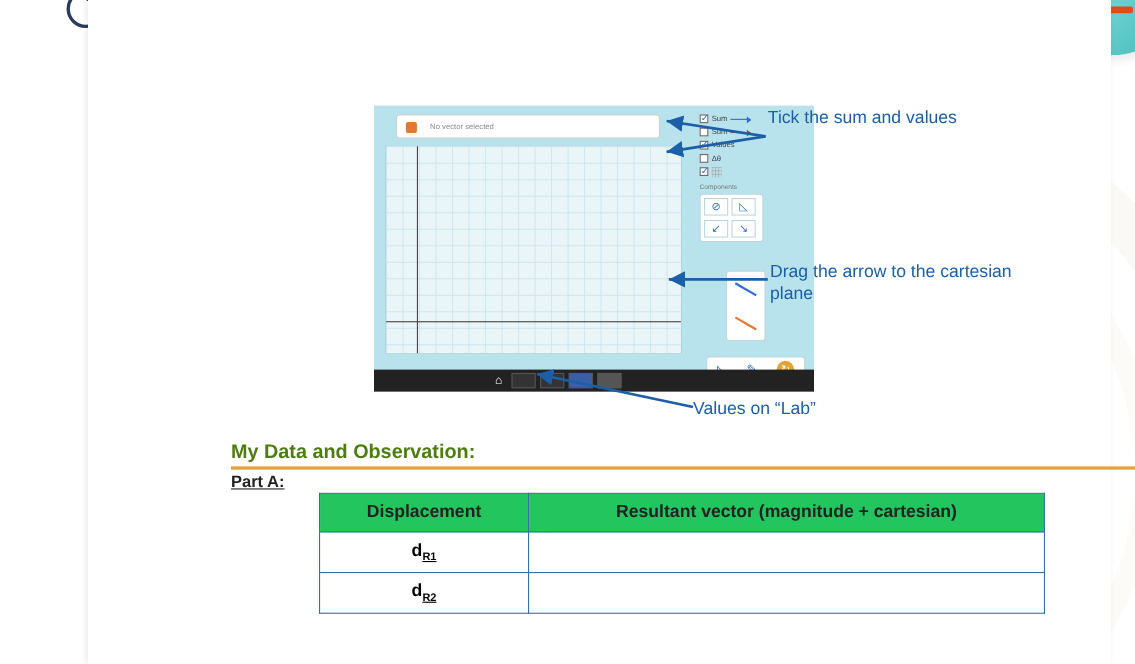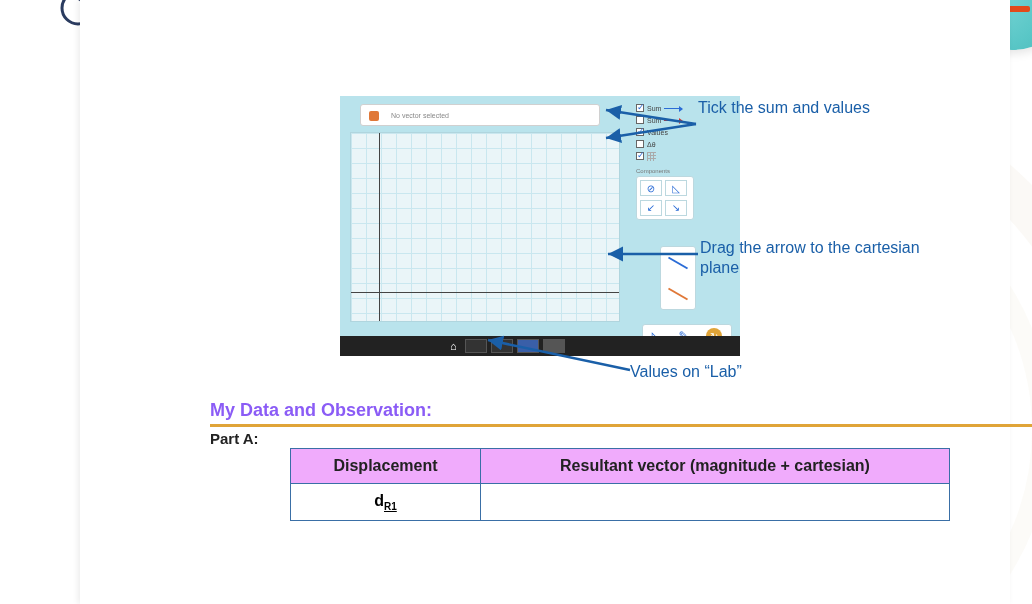--- a/index.html
+++ b/index.html
@@ -193,51 +193,52 @@
     line-height:1.25;
   }
   .callout-text { max-width:240px; }
   .callout svg { position:absolute; }
   
   .sec-title {
     position:absolute;
     left:130px; top:400px;
     font-weight:700;
     font-size:18px;
-    color:#8b5cf6;
+    color:#4d7c0f;
   }
   .orange-rule {
     position:absolute;
     left:130px; top:424px;
     width:858px; height:3px;
     background:#e0a438;
   }
   .part-label {
     position:absolute;
     left:130px; top:430px;
     font-weight:700;
     font-size:15px;
     color:#222;
+    text-decoration:underline;
   }
   table.data {
     position:absolute;
     left:210px; top:448px;
     border-collapse:collapse;
     width:660px;
   }
   table.data th, table.data td {
     border:1px solid #3a6fa6;
     padding:8px 10px;
     font-size:16px;
     text-align:center;
   }
   table.data th {
     font-weight:700;
     color:#222;
-    background:#f0abfc;
+    background:#22c55e;
   }
   table.data th:first-child { width:190px; }
   table.data td.dcell { font-weight:700; }
   table.data td.dcell sub { font-size:10px;text-decoration:underline; }
 </style>
 </head>
 <body>
 
 <div class="bg-seal"></div>
 
@@ -358,16 +359,22 @@
         <th>Resultant vector (magnitude + cartesian)</th>
       </tr>
     </thead>
     <tbody>
       <tr>
         <td class="dcell">
           <span>d</span><sub>R1</sub>
         </td>
         <td></td>
       </tr>
+      <tr>
+        <td class="dcell">
+          <span>d</span><sub>R2</sub>
+        </td>
+        <td></td>
+      </tr>
     </tbody>
   </table>
 
 </div>
 
 </body></html>

